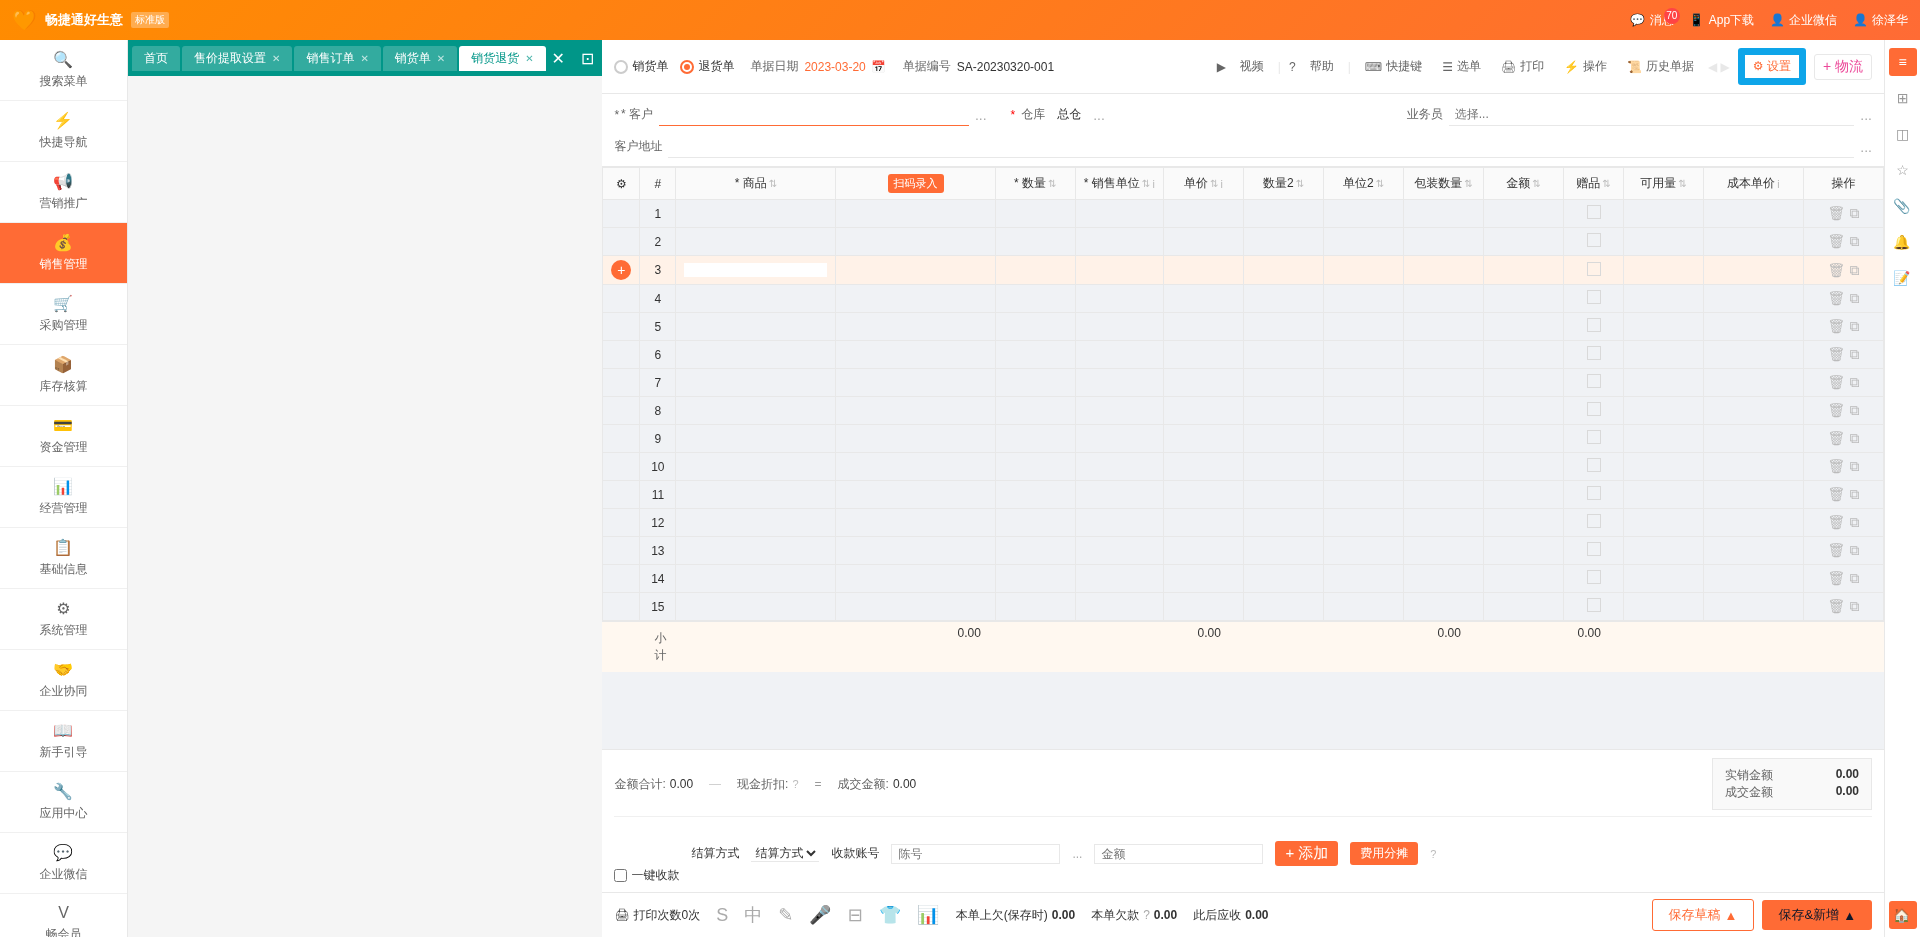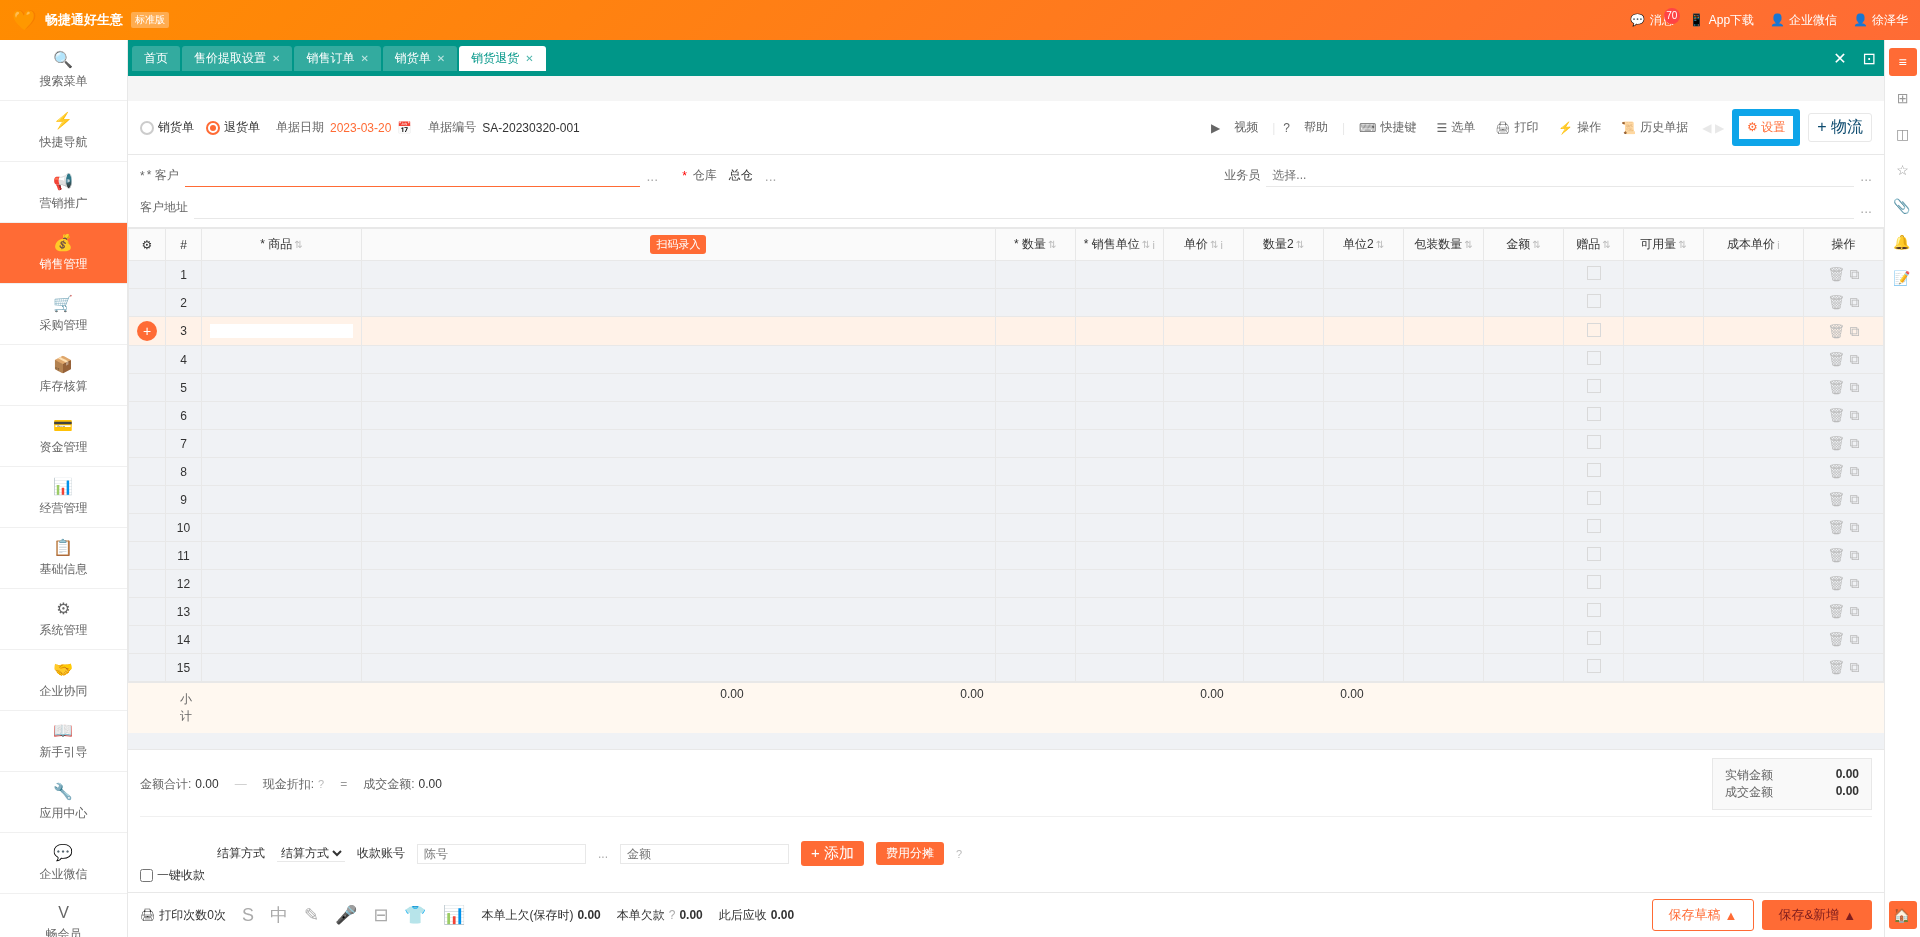--- a/index.html
+++ b/index.html
@@ -64,21 +64,21 @@
       cursor: pointer;
       font-size: 12px;
       color: #666;
       border-bottom: 1px solid #f0f0f0;
       gap: 4px;
     }
     .sidebar-item.active { background: #ff6b35; color: white; }
     .sidebar-item .icon { font-size: 16px; }
 
     
-    .content-area { flex: 1; display: flex; flex-direction: column; overflow: hidden; gap: 25px; }
+    .content-area { flex: 1; display: flex; flex-direction: row; overflow: hidden; }
     
     
     .tab-bar {
       background: #009688;
       display: flex;
       align-items: center;
       height: 36px;
       padding: 0 4px;
       gap: 2px;
     }
@@ -144,24 +144,24 @@
       border: 7px solid #0ea5e9;
       color: #ff6b35;
       padding: 3px 8px;
       cursor: pointer;
       font-size: 12px;
       border-radius: 3px;
     }
     .logistics-btn {
       background: #fff;
       border: 1px solid #e8e8e8;
-      color: #0c4a6e;
+      color: #ec4899;
       padding: 3px 8px;
       cursor: pointer;
-      font-size: 16px;
+      font-size: 14px;
       border-radius: 3px;
     }
     
     .data-table {
       width: 100%;
       border-collapse: collapse;
       font-size: 12px;
     }
     .data-table th {
       background: #fafafa;
@@ -299,21 +299,21 @@
       border-radius: 3px;
       cursor: pointer;
       font-size: 13px;
       display: flex;
       align-items: center;
       gap: 4px;
     }
     .btn-save-new {
       background: #ff6b35;
       border: none;
-      color: #7f1d1d;
+      color: #0f172a;
       padding: 6px 16px;
       border-radius: 3px;
       cursor: pointer;
       font-size: 13px;
       display: flex;
       align-items: center;
       gap: 4px;
     }
     
     

